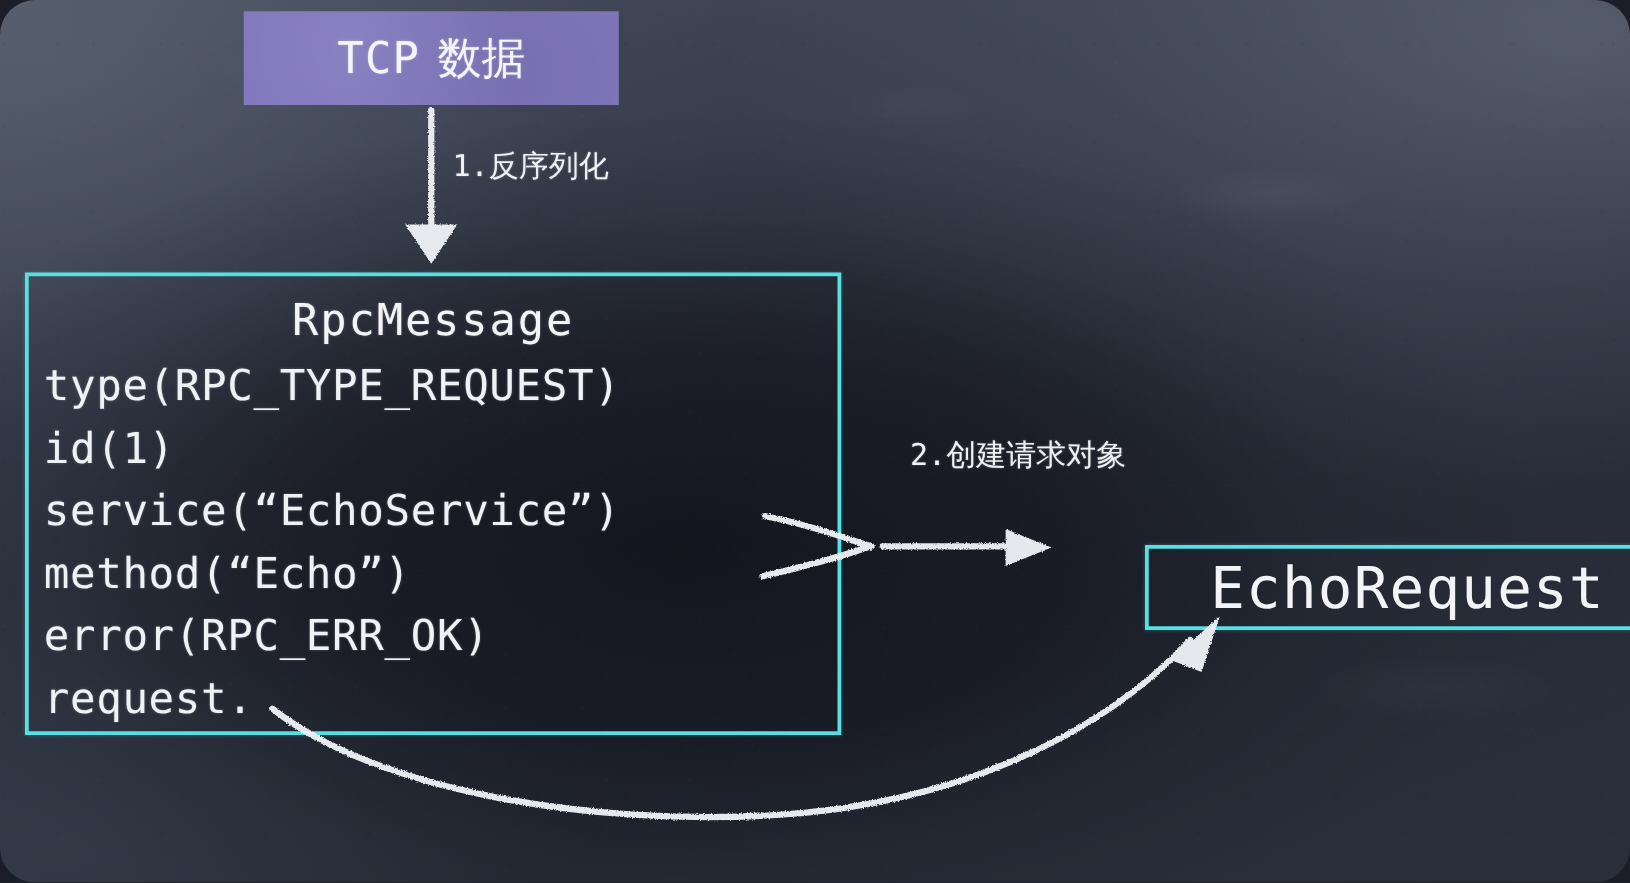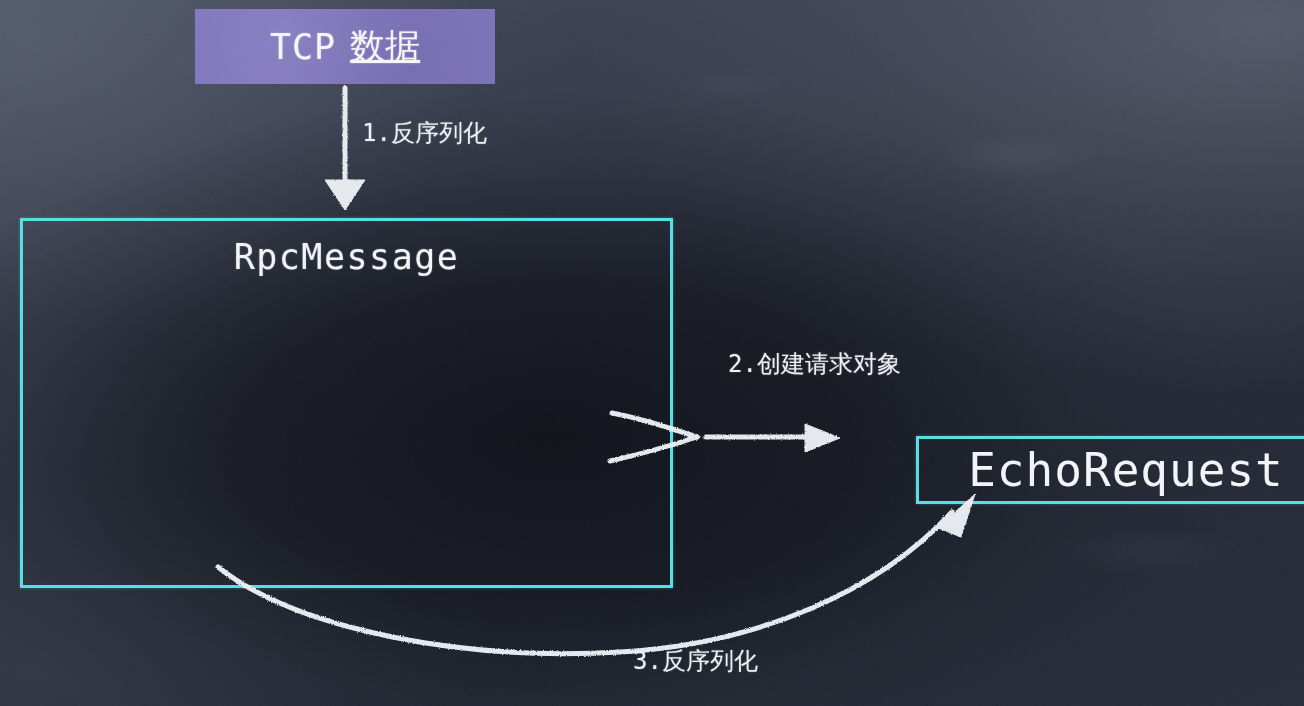--- a/index.html
+++ b/index.html
@@ -13,20 +13,21 @@
     height: 706px;
     overflow: hidden;
     font-family: "DejaVu Sans Mono", "Liberation Mono", monospace;
     background-color: #2b303c;
     background-image:
       radial-gradient(ellipse 62% 58% at 42% 62%, rgba(18,20,28,0.92) 0%, rgba(20,22,30,0.72) 38%, rgba(30,34,44,0.28) 66%, rgba(0,0,0,0) 85%),
       radial-gradient(ellipse 70% 70% at 97% 4%, rgba(134,142,158,0.42) 0%, rgba(110,118,134,0.18) 45%, rgba(0,0,0,0) 75%),
       radial-gradient(ellipse 50% 60% at 2% 6%, rgba(120,128,144,0.30) 0%, rgba(0,0,0,0) 70%),
       radial-gradient(ellipse 46% 40% at 3% 96%, rgba(96,104,120,0.18) 0%, rgba(0,0,0,0) 72%),
       linear-gradient(160deg, #4a5161 0%, #3b4150 22%, #2d323f 50%, #262b37 72%, #2a2f3b 100%);
+    border-radius: 28px;
   }
   
   #noise {
     position: absolute; inset: 0;
     pointer-events: none;
     opacity: .5;
     background-image:
       radial-gradient(circle at 11% 23%, rgba(255,255,255,.030) 0 1px, transparent 1.4px),
       radial-gradient(circle at 37% 71%, rgba(255,255,255,.026) 0 1px, transparent 1.4px),
       radial-gradient(circle at 63% 17%, rgba(255,255,255,.028) 0 1px, transparent 1.4px),
@@ -57,21 +58,21 @@
       radial-gradient(circle at 30% 40%, rgba(255,255,255,.07), transparent 60%),
       radial-gradient(circle at 72% 68%, rgba(0,0,0,.07), transparent 60%);
     display: flex;
     align-items: center;
     justify-content: center;
     color: #f4f5f8;
     font-size: 35px;
     letter-spacing: 1px;
     text-shadow: 0 0 2px rgba(255,255,255,.35);
   }
-  .tcp-box .zh { font-family: "DejaVu Sans", "Liberation Sans", sans-serif; margin-left: 14px; letter-spacing: 0; text-decoration: underline; }
+  .tcp-box .zh { font-family: "DejaVu Sans", "Liberation Sans", sans-serif; margin-left: 14px; letter-spacing: 0; }
 
   .rpc-box {
     position: absolute;
     left: 20px; top: 218px;
     width: 653px; height: 370px;
     border: 3px solid #57e0e4;
     box-sizing: border-box;
     box-shadow: 0 0 3px rgba(87,224,228,.35);
   }
   .rpc-title {
@@ -148,20 +149,26 @@
   <div id="noise"></div>
   <div id="smudge"></div>
 
   <div class="tcp-box">
     <span>TCP</span>
     <span class="zh">数据</span>
   </div>
 
   <div class="rpc-box">
     <div class="rpc-title">RpcMessage</div>
+    <div class="rpc-lines">type(RPC_TYPE_REQUEST)
+id(1)
+service(“EchoService”)
+method(“Echo”)
+error(RPC_ERR_OK)
+request.</div>
   </div>
 
   <div class="echo-box">
     <span>EchoRequest</span>
   </div>
 
   <svg class="arrows" viewBox="0 0 1304 706">
     <defs>
       <filter id="chalkf" x="-25%" y="-25%" width="150%" height="150%">
         <feTurbulence type="fractalNoise" baseFrequency="0.85" numOctaves="3" seed="7" result="n"></feTurbulence>
@@ -195,18 +202,15 @@
   </svg>
 
   <div class="label" id="label-1">
     <span>1.</span><span class="zh">反序列化</span>
   </div>
 
   <div class="label" id="label-2">
     <span>2.</span><span class="zh">创建请求对象</span>
   </div>
 
-  <div class="label" id="label-3">
-    <span>3.</span><span class="zh">反序列化</span>
-  </div>
 
 
 </div>
 
 </body></html>

